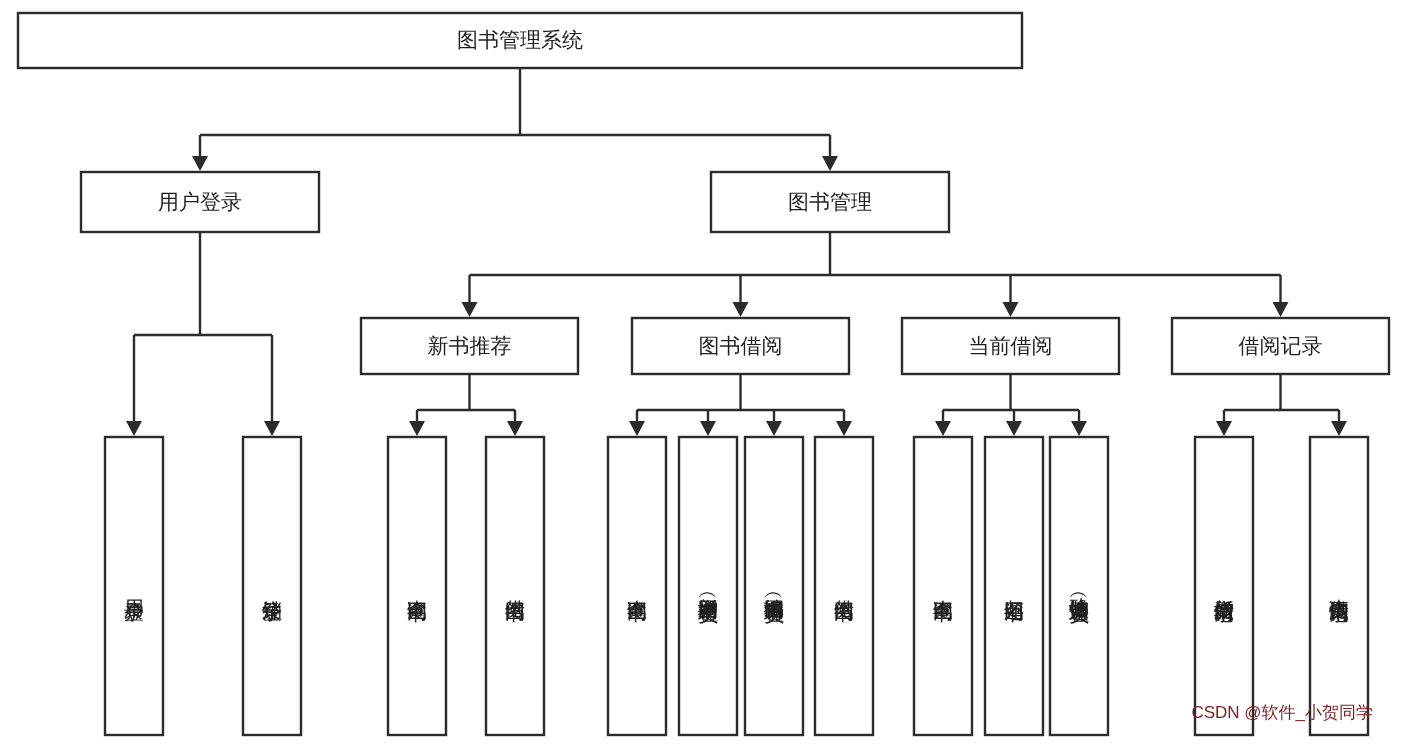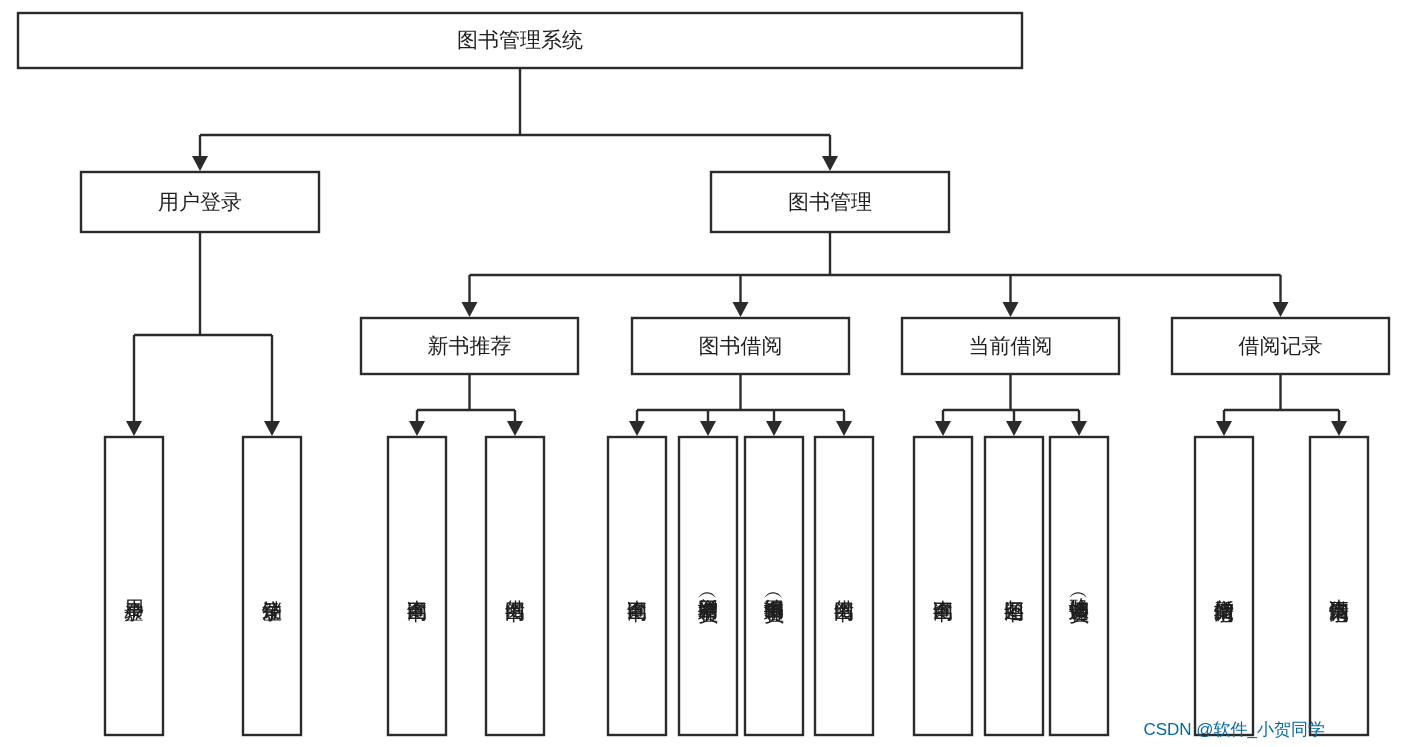--- a/index.html
+++ b/index.html
@@ -11,20 +11,21 @@
     width: 1405px;
     height: 747px;
     font-family: "Liberation Sans", "DejaVu Sans", sans-serif;
     overflow: hidden;
   }
   #diagram-root {
     position: relative;
     width: 1333px;
     height: 747px;
     background: #ffffff;
+    padding-left: 48px;
   }
   svg.diagram-canvas {
     position: absolute;
     left: 0;
     top: 0;
     width: 1405px;
     height: 747px;
   }
   .node-box {
     fill: #ffffff;
@@ -58,24 +59,24 @@
     white-space: nowrap;
     letter-spacing: 1px;
     display: flex;
     align-items: flex-start;
     justify-content: center;
     pointer-events: none;
   }
   .watermark {
     position: absolute;
     right: 8px;
-    bottom: 6px;
+    bottom: 23px;
     font-family: "Liberation Sans", "DejaVu Sans", sans-serif;
     font-size: 17px;
-    color: #0369a1;
+    color: #7f1d1d;
     white-space: nowrap;
   }
 </style>
 </head>
 <body>
 
 <div id="diagram-root">
 
   <svg class="diagram-canvas" viewBox="0 0 1405 747">
     <g id="connectors-layer">

